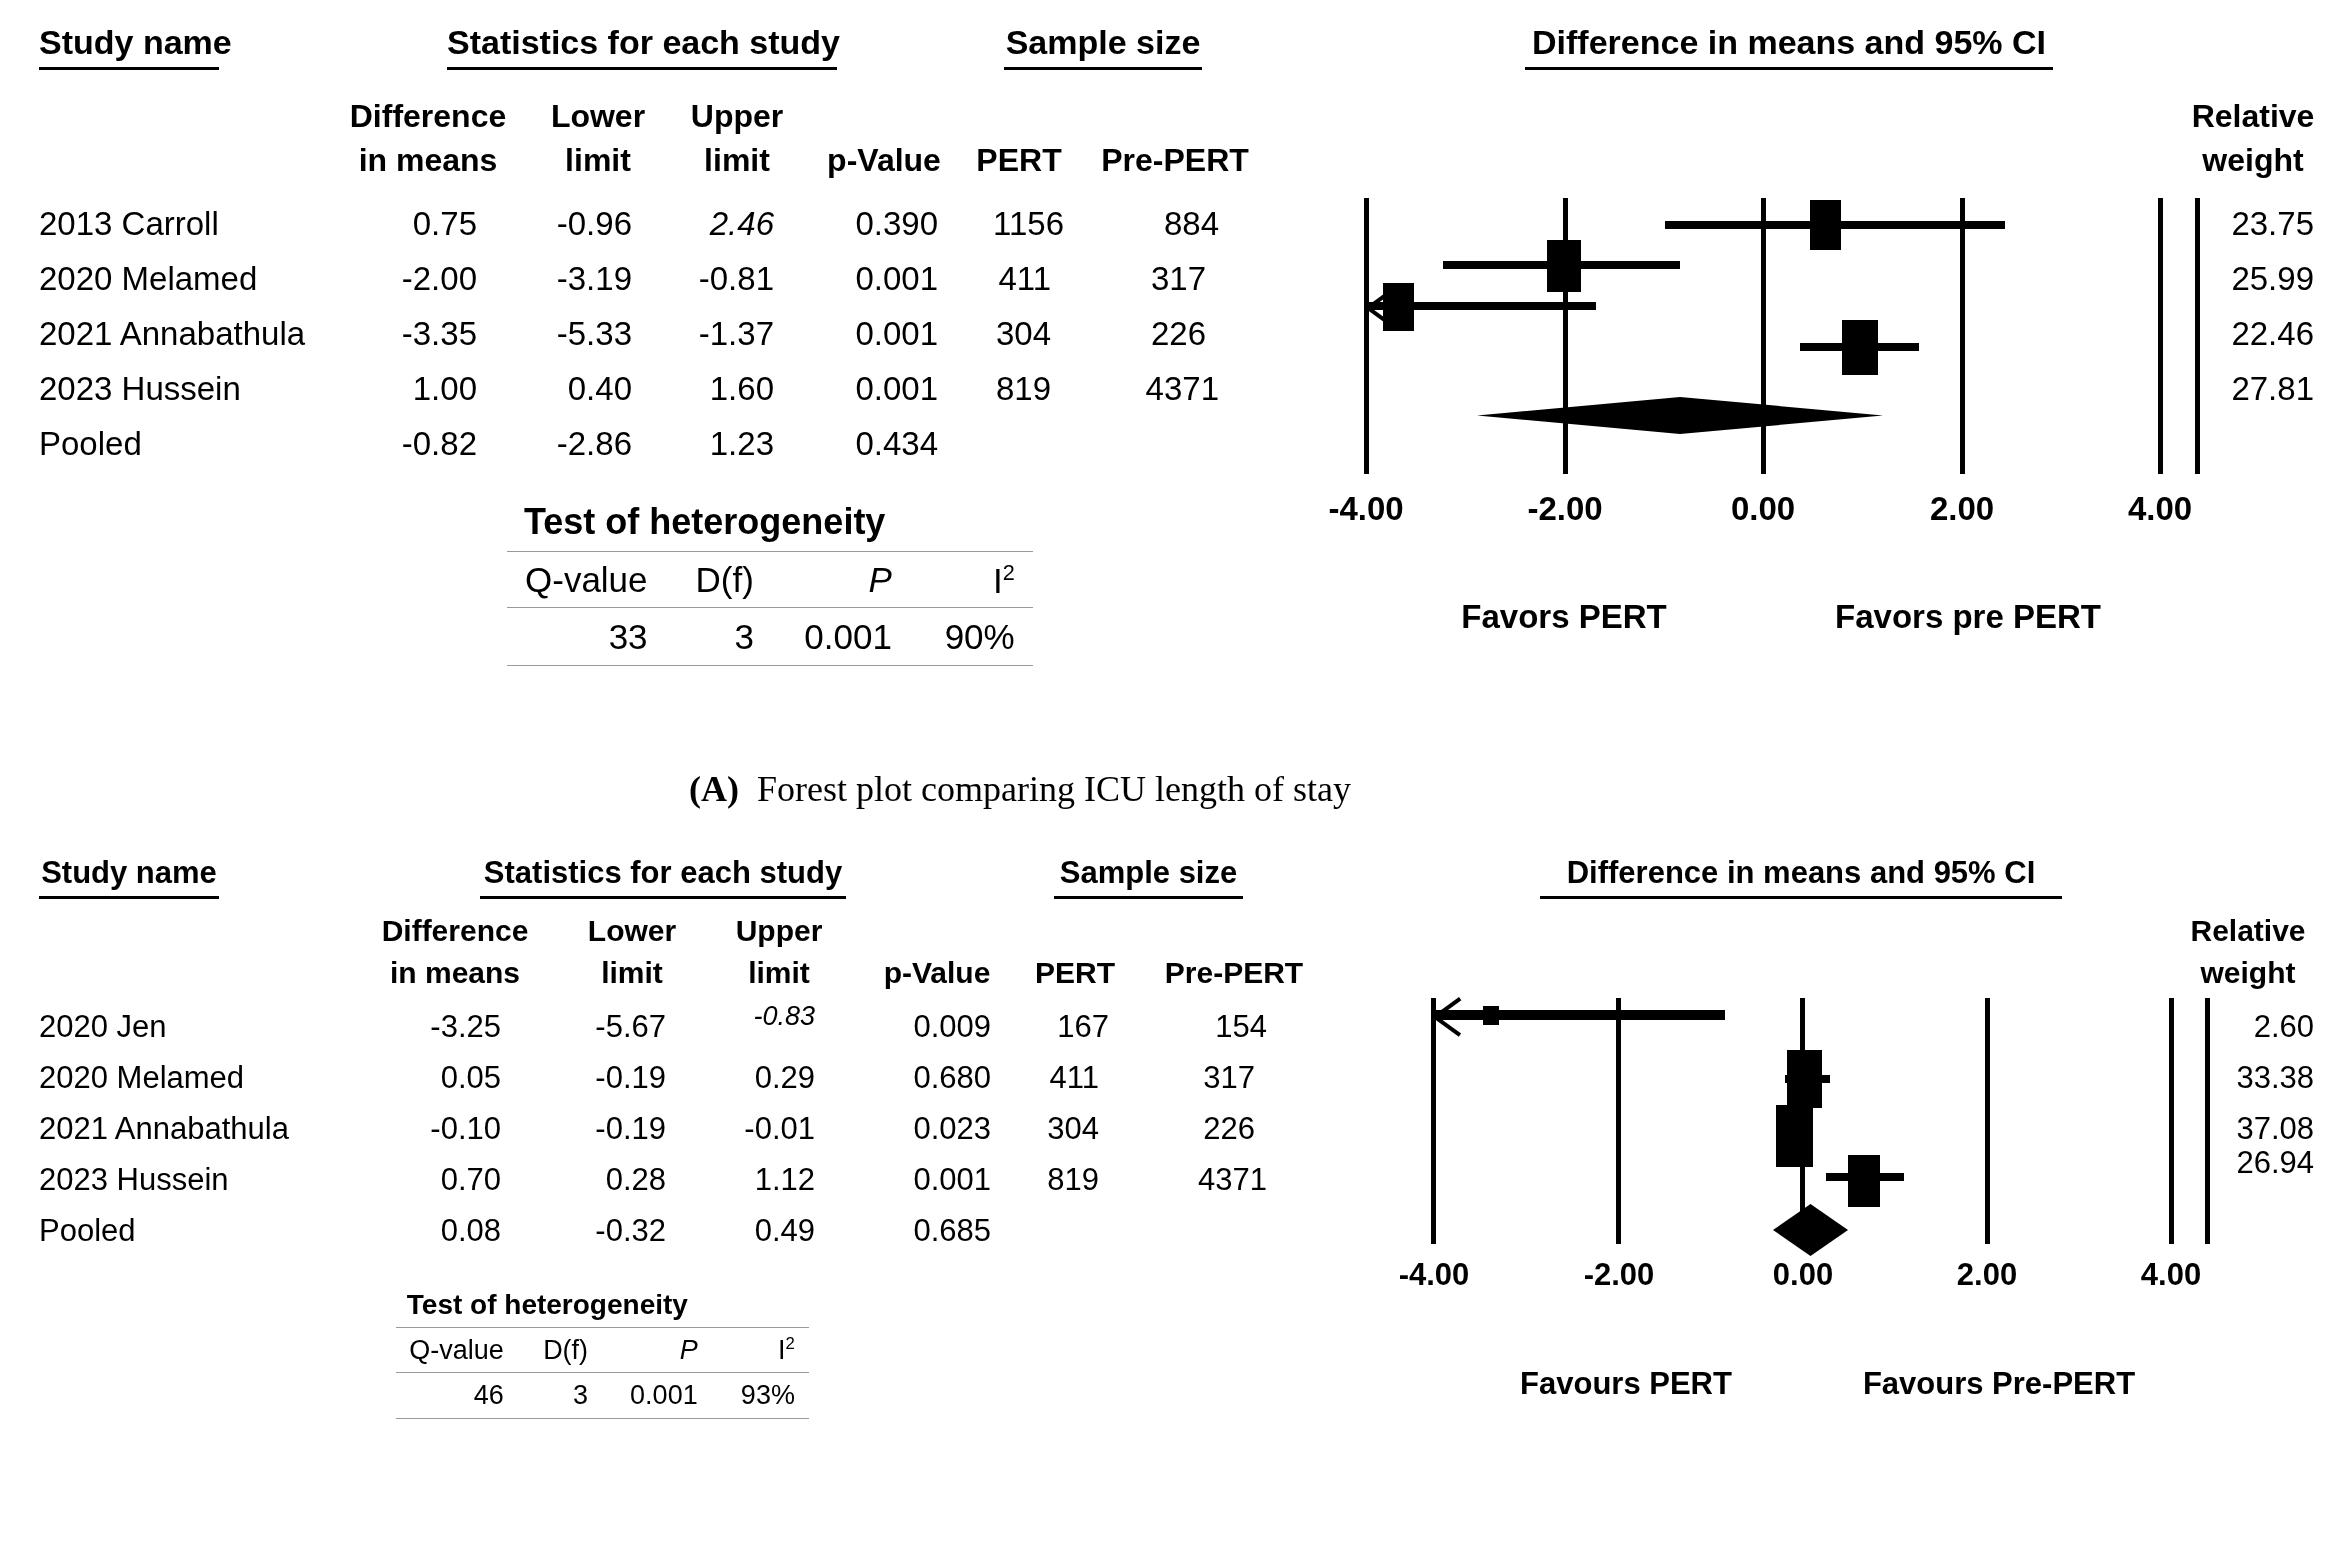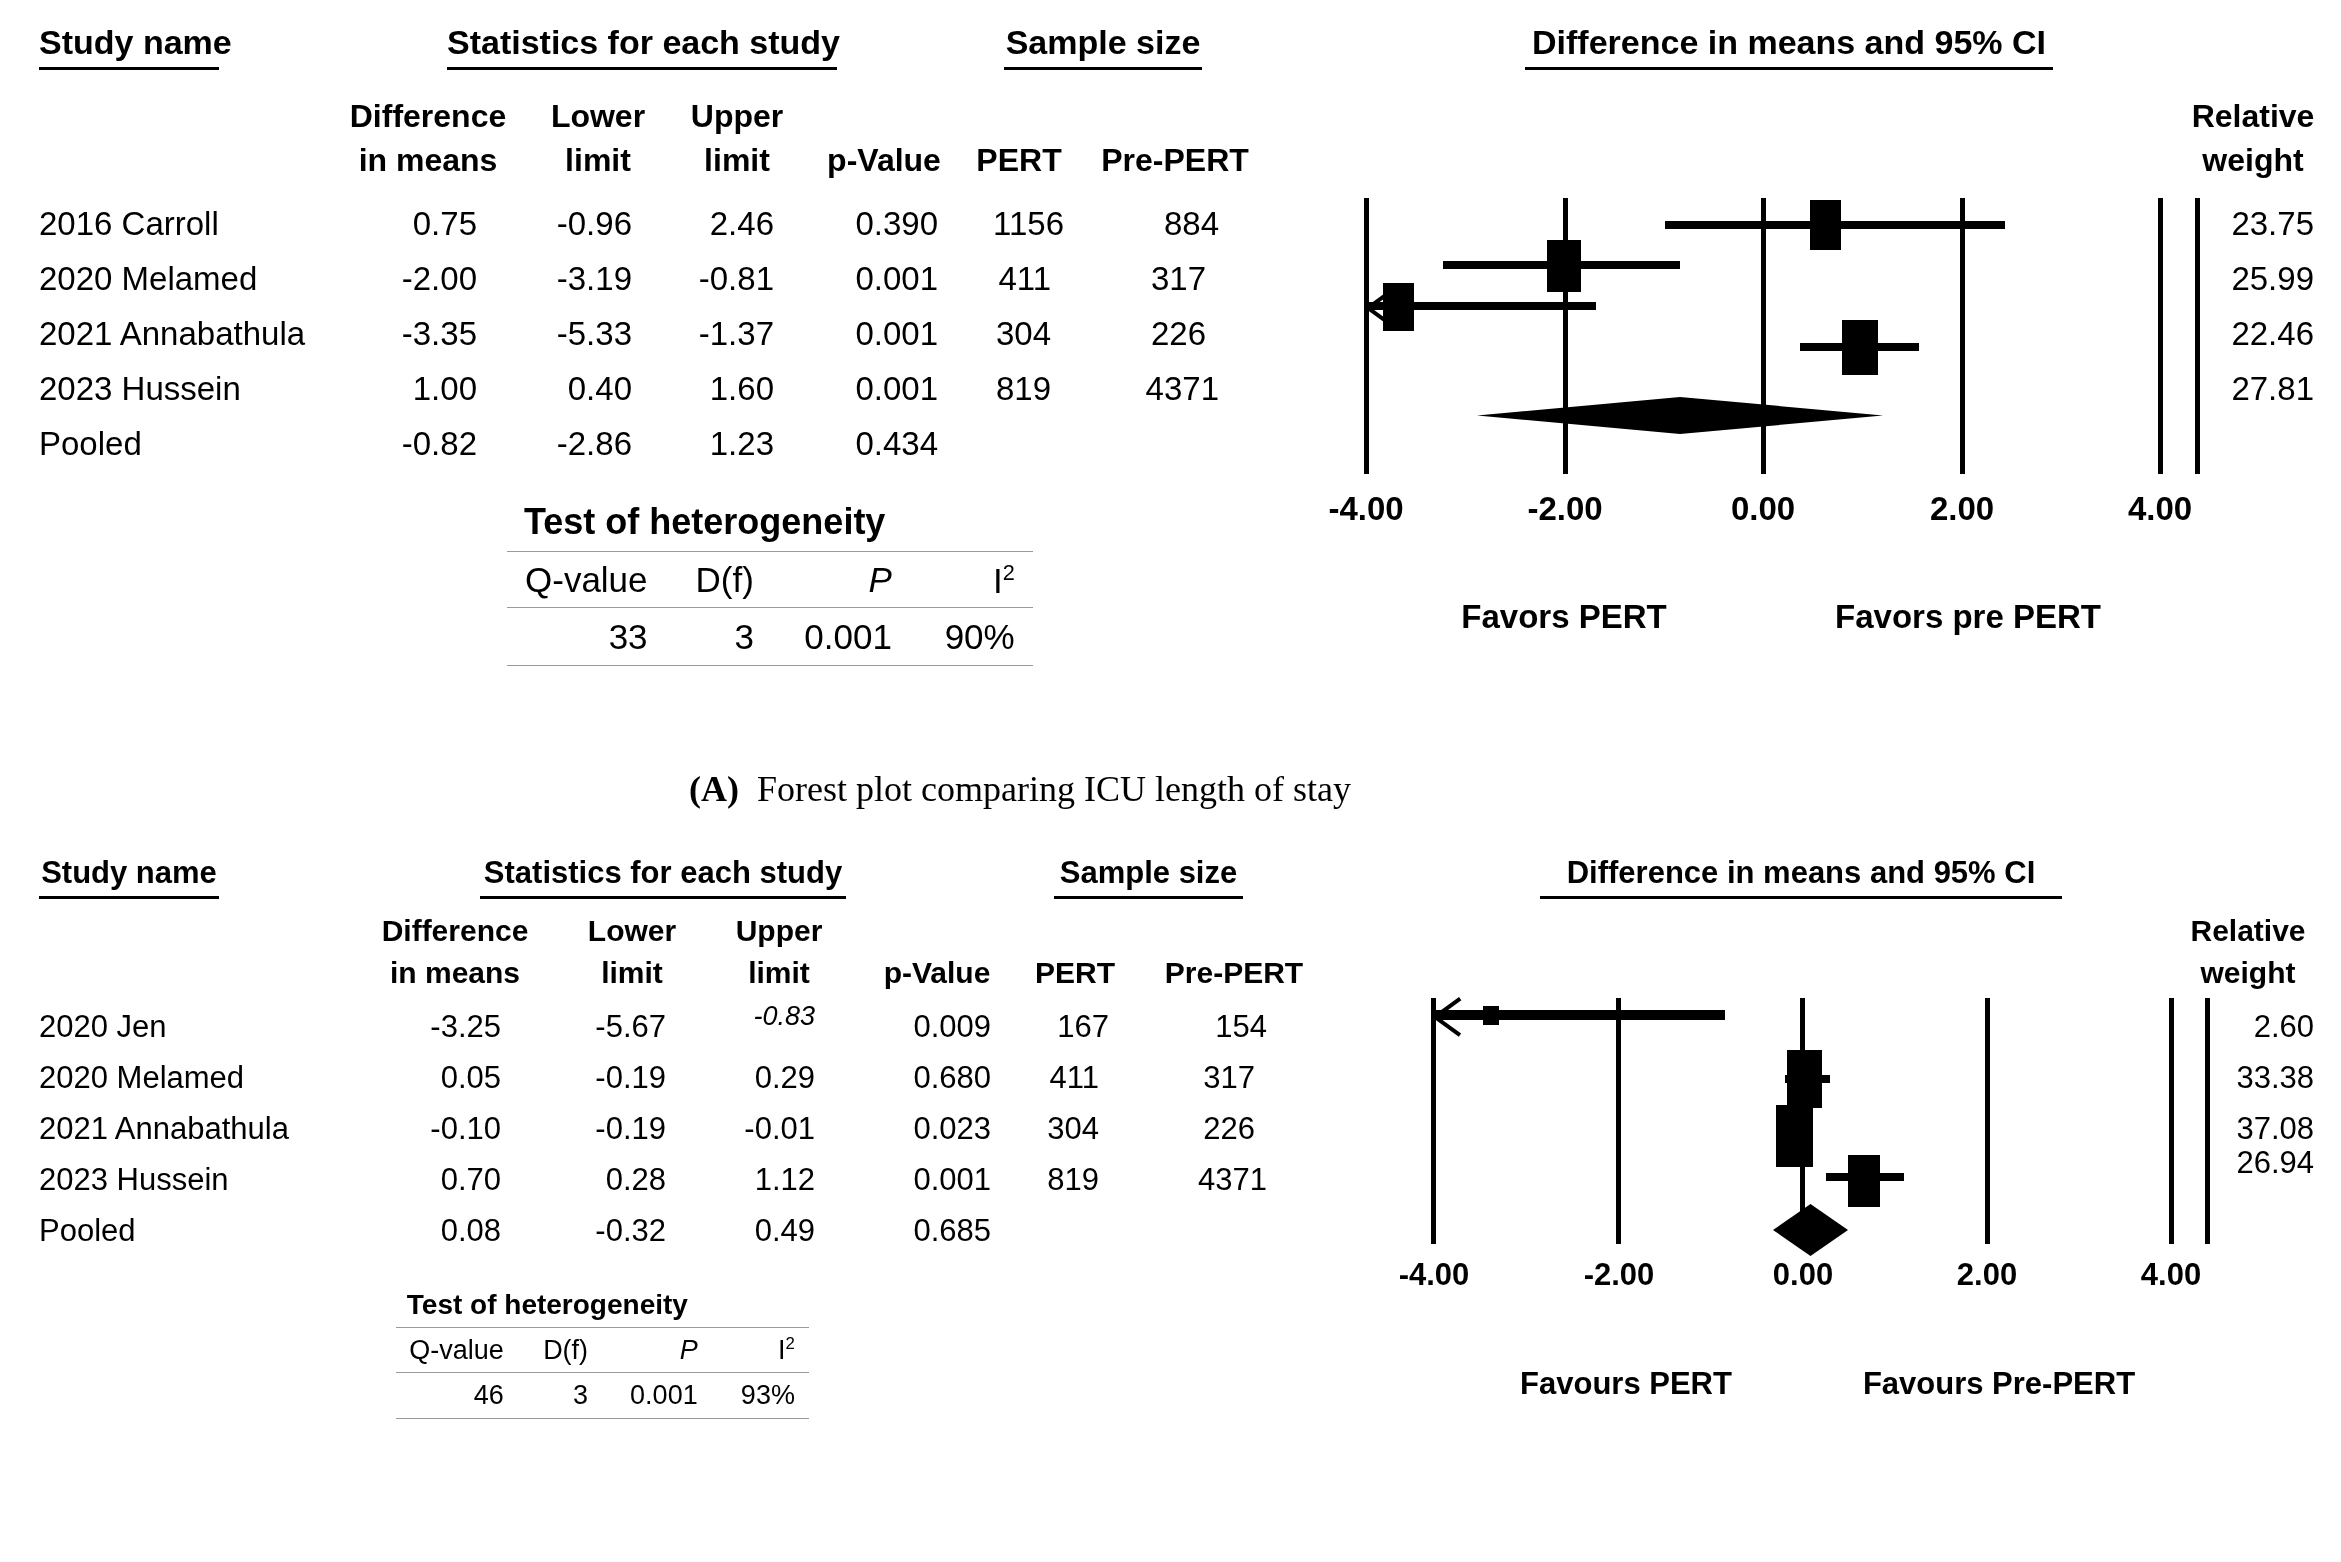--- a/index.html
+++ b/index.html
@@ -66,24 +66,24 @@
   <div class="t bold ctr" style="left:737px;top:144px;font-size:32px;">limit</div>
 
   <div class="t bold ctr" style="left:884px;top:144px;font-size:32px;">p-Value</div>
   <div class="t bold ctr" style="left:1019px;top:144px;font-size:32px;">PERT</div>
   <div class="t bold ctr" style="left:1175px;top:144px;font-size:32px;">Pre-PERT</div>
 
   <div class="t bold ctr" style="left:2253px;top:100px;font-size:32px;">Relative</div>
   <div class="t bold ctr" style="left:2253px;top:144px;font-size:32px;">weight</div>
 
   <div>
-    <div class="t" style="left:39px;top:207px;font-size:33px;">2016 Carroll</div>
+    <div class="t" style="left:39px;top:207px;font-size:33px;">2013 Carroll</div>
     <div class="t rgt" style="left:477px;top:207px;font-size:33px;">0.75</div>
     <div class="t rgt" style="left:632px;top:207px;font-size:33px;">-0.96</div>
-    <div class="t rgt" style="left:774px;top:207px;font-size:33px;">2.46</div>
+    <div class="t rgt" style="left:774px;top:207px;font-size:33px;font-style:italic;">2.46</div>
     <div class="t rgt" style="left:938px;top:207px;font-size:33px;">0.390</div>
     <div class="t rgt" style="left:1064px;top:207px;font-size:33px;">1156</div>
     <div class="t rgt" style="left:1219px;top:207px;font-size:33px;text-align:right;">884</div>
     <div class="t rgt" style="left:2314px;top:207px;font-size:33px;">23.75</div>
   </div>
   <div>
     <div class="t" style="left:39px;top:262px;font-size:33px;">2020 Melamed</div>
     <div class="t rgt" style="left:477px;top:262px;font-size:33px;">-2.00</div>
     <div class="t rgt" style="left:632px;top:262px;font-size:33px;">-3.19</div>
     <div class="t rgt" style="left:774px;top:262px;font-size:33px;">-0.81</div>

